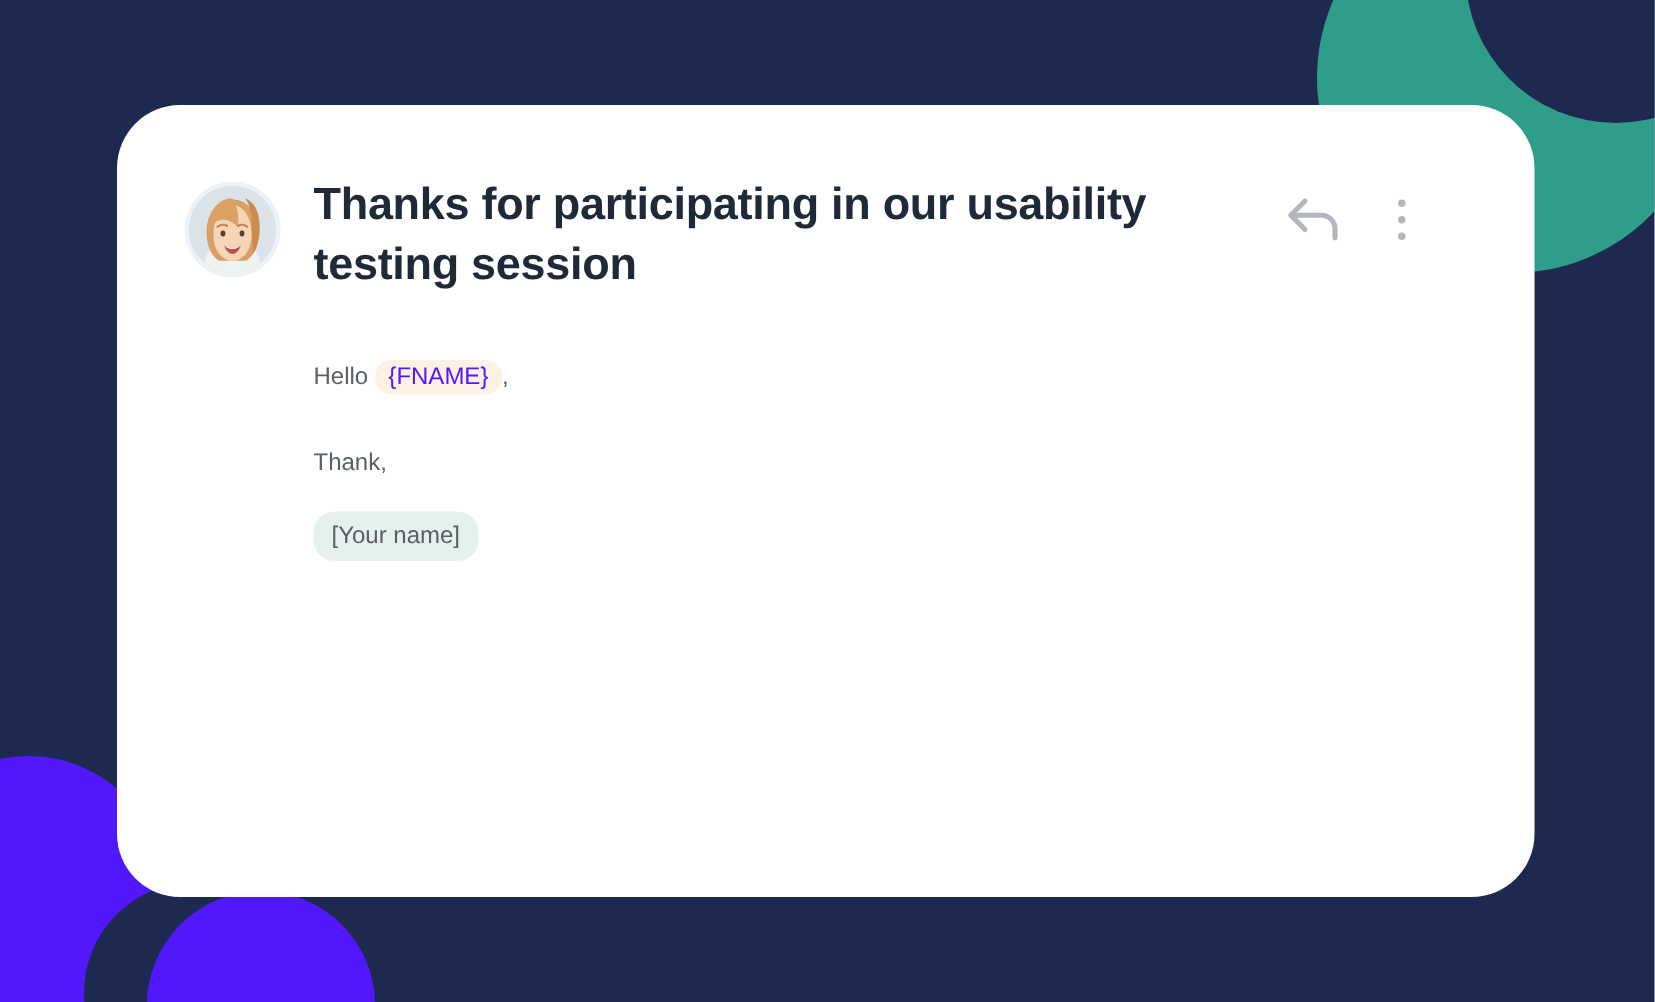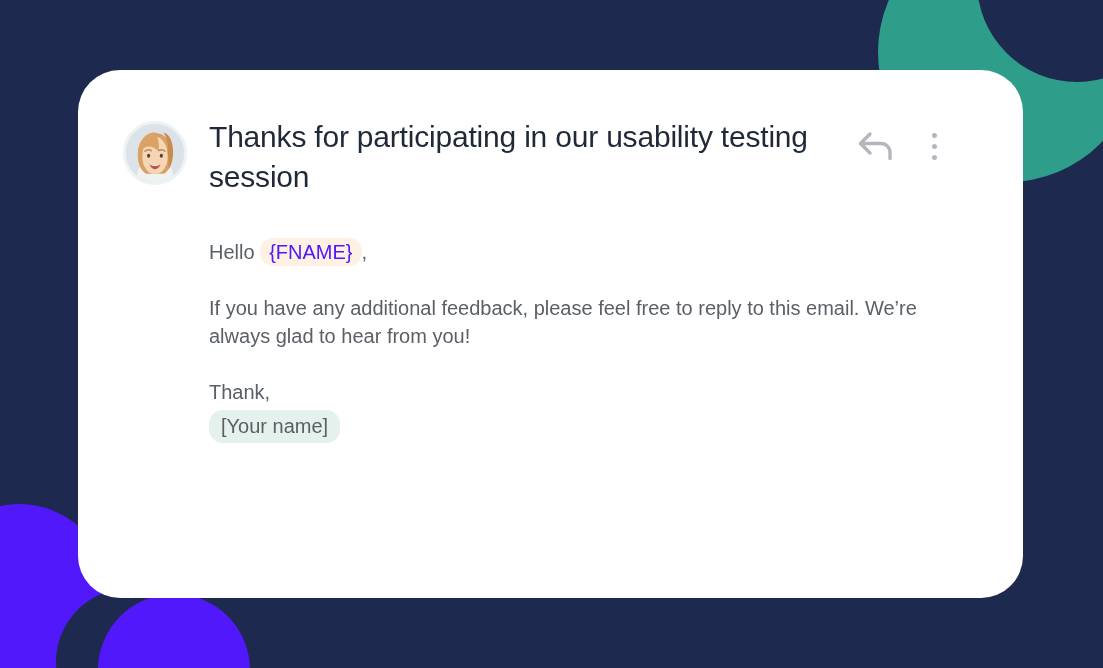--- a/index.html
+++ b/index.html
@@ -82,21 +82,21 @@
     overflow: hidden;
     position: relative;
     background: #dfe5ec;
     margin-top: 6px;
   }
   #avatar svg { display: block; width: 100%; height: 100%; }
 
   #subject-title {
     flex: 1 1 auto;
     font-size: 30px;
-    font-weight: normal;
+    font-weight: bold;
     line-height: 1.32;
     color: #1f2937;
     letter-spacing: -0.2px;
     max-width: 625px;
     padding-top: 2px;
   }
 
   #header-actions {
     flex: 0 0 auto;
     display: flex;
@@ -125,21 +125,21 @@
     display: block;
     width: 5px; height: 5px;
     border-radius: 50%;
     background: #b3b6bd;
   }
 
   
   #email-body {
     margin-top: 42px;
     padding-left: 86px;
-    font-size: 20px;
+    font-size: 16px;
     line-height: 28px;
     color: #5b6066;
   }
 
   #email-body p { margin-bottom: 28px; max-width: 790px; }
   #email-body p:last-child { margin-bottom: 0; }
 
   .token-fname {
     background: #fdf1e3;
     color: #5118fc;
@@ -147,21 +147,21 @@
     padding: 3px 9px;
     white-space: nowrap;
   }
 
   .token-mint {
     display: inline-block;
     background: #e4f1ec;
     color: #5b6066;
     border-radius: 14px;
     padding: 2px 12px;
-    margin-top: 3px;
+    margin-top: 18px;
   }
 
   #signature-block { line-height: 29px; }
   #signature-block > div { margin-bottom: 0; }
 </style>
 </head>
 <body>
 
 <div id="bg-decor">
   <div class="shape" id="shape-teal-circle"></div>
@@ -207,21 +207,20 @@
         <span></span>
       </div>
     </div>
   </div>
 
   <div id="email-body">
 
     <p><span>Hello </span><span class="token-fname">{FNAME}</span><span>,</span></p>
 
 
-    <p>If you have any additional feedback, please feel free to reply to this email. We’re always glad to hear from you!</p>
 
     <div id="signature-block">
       <div>Thank,</div>
       <div><span class="token-mint">[Your name]</span></div>
     </div>
 
   </div>
 </div>
 
 </body></html>

